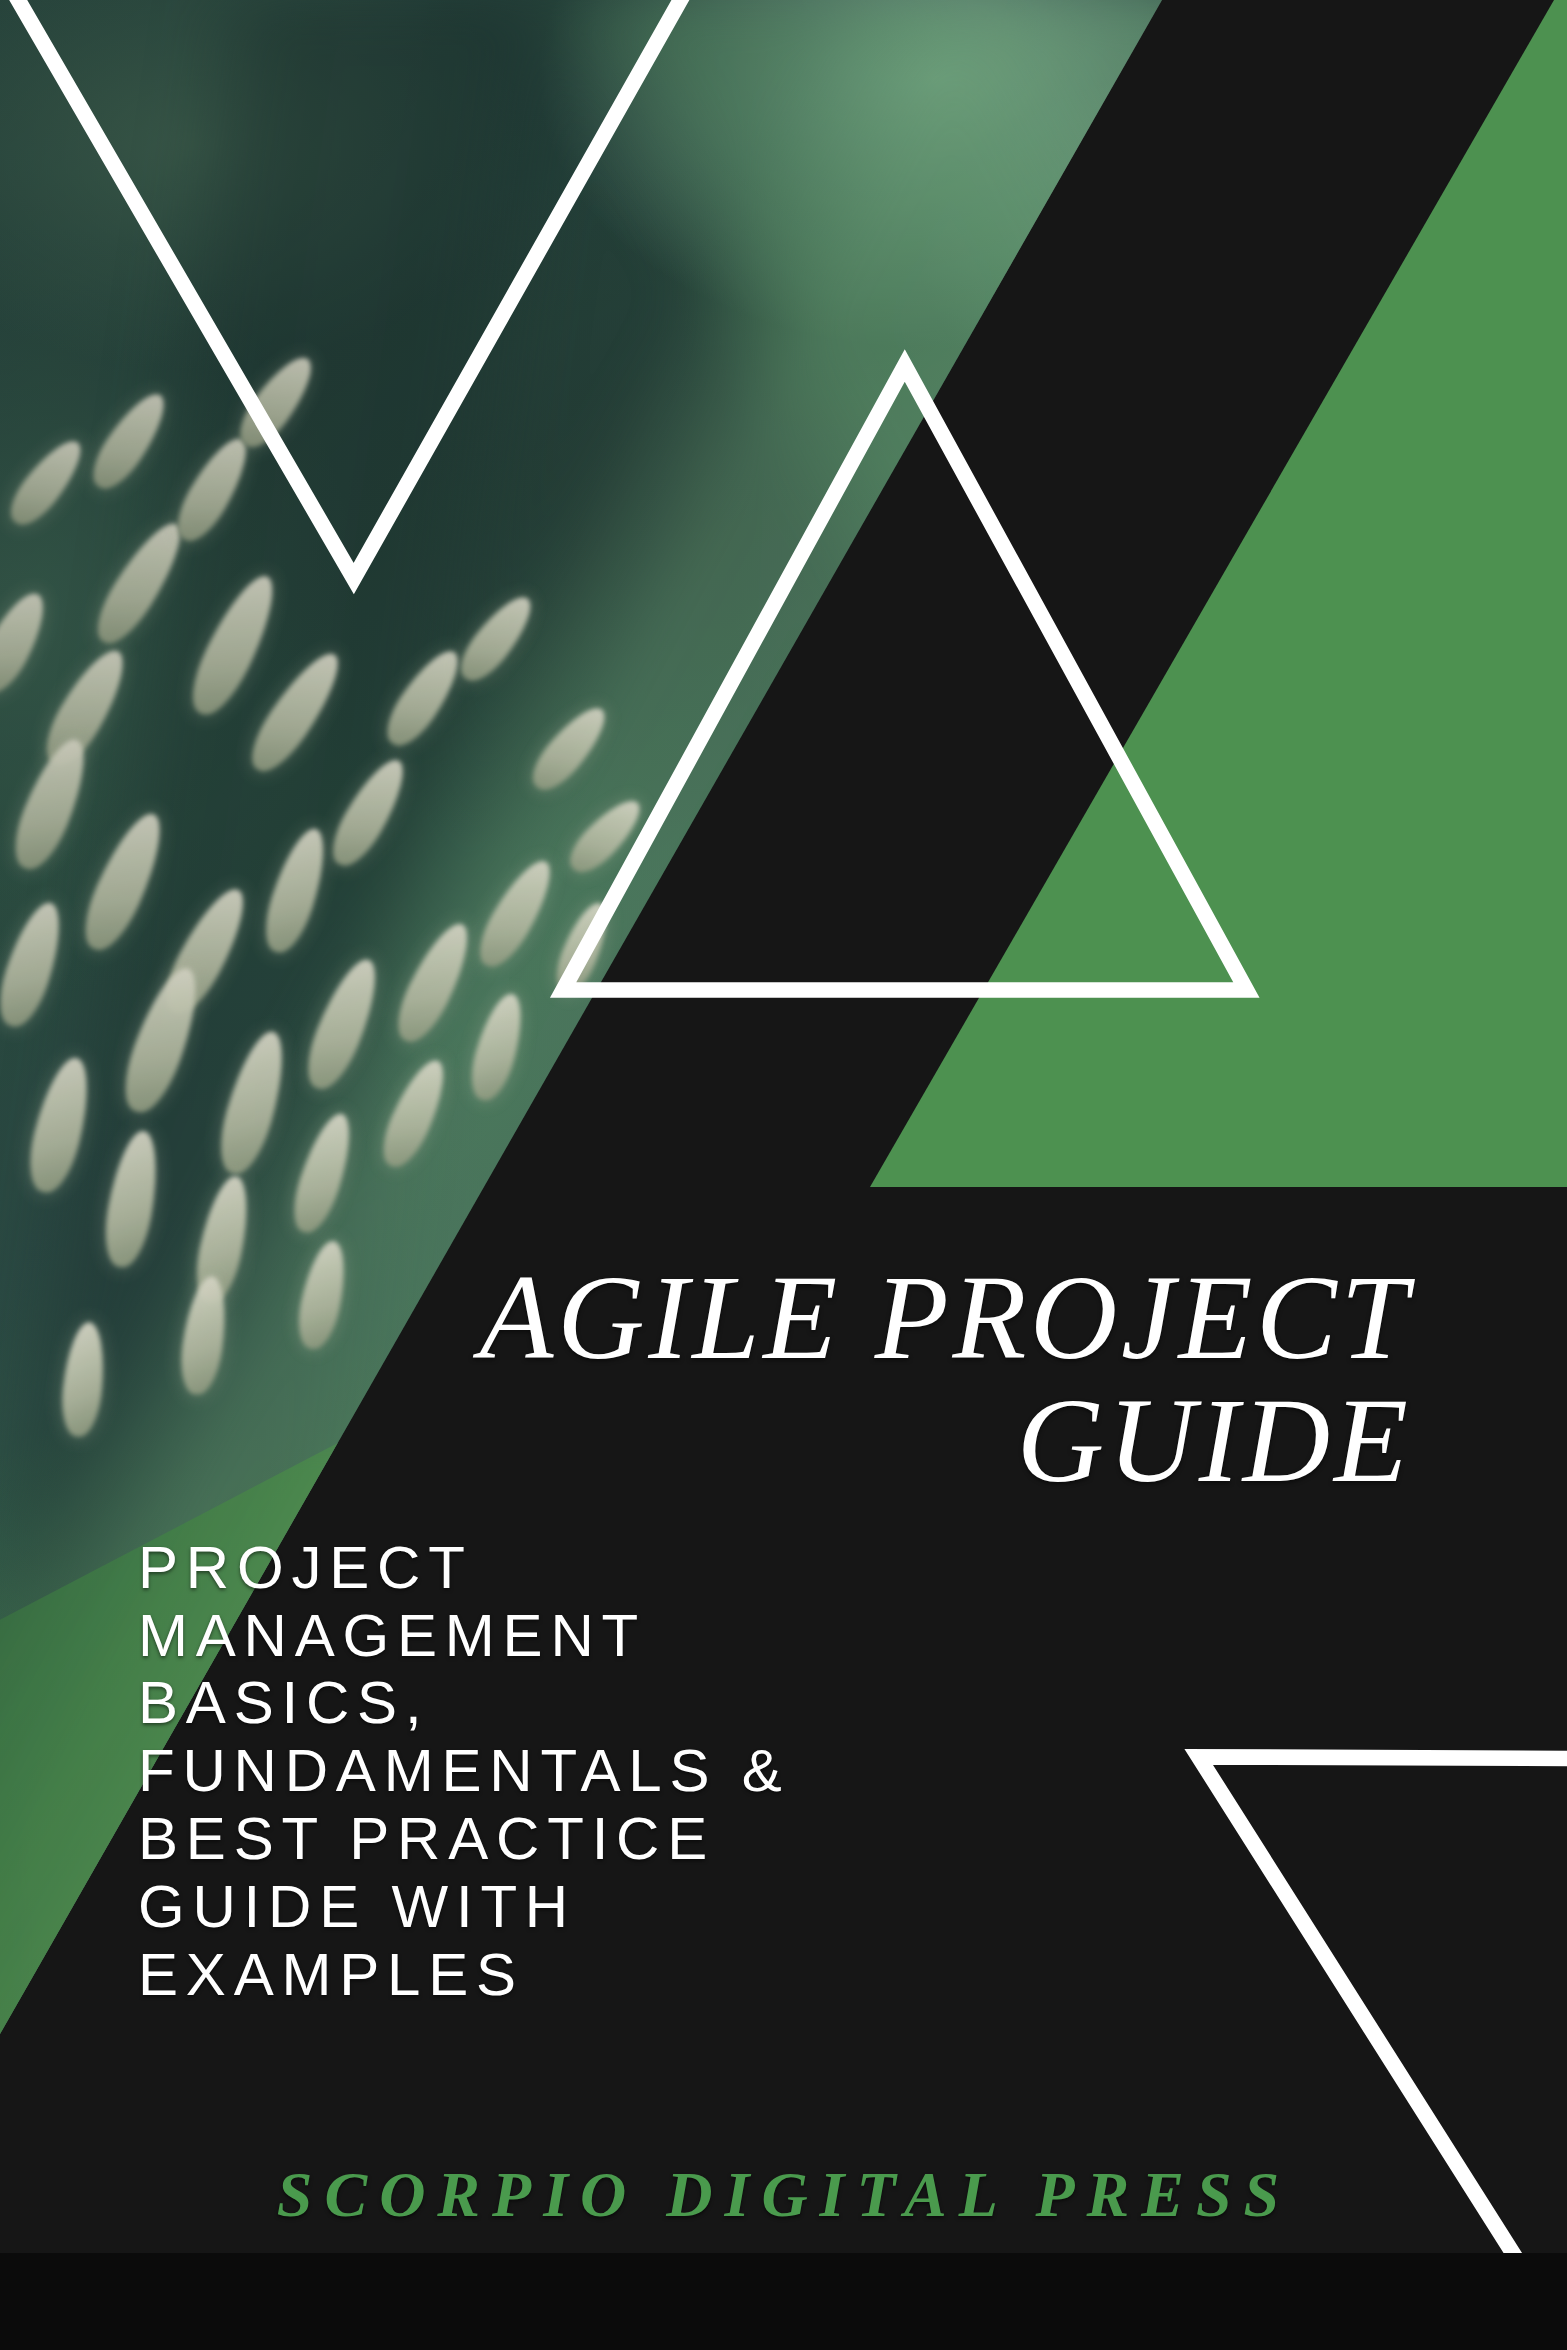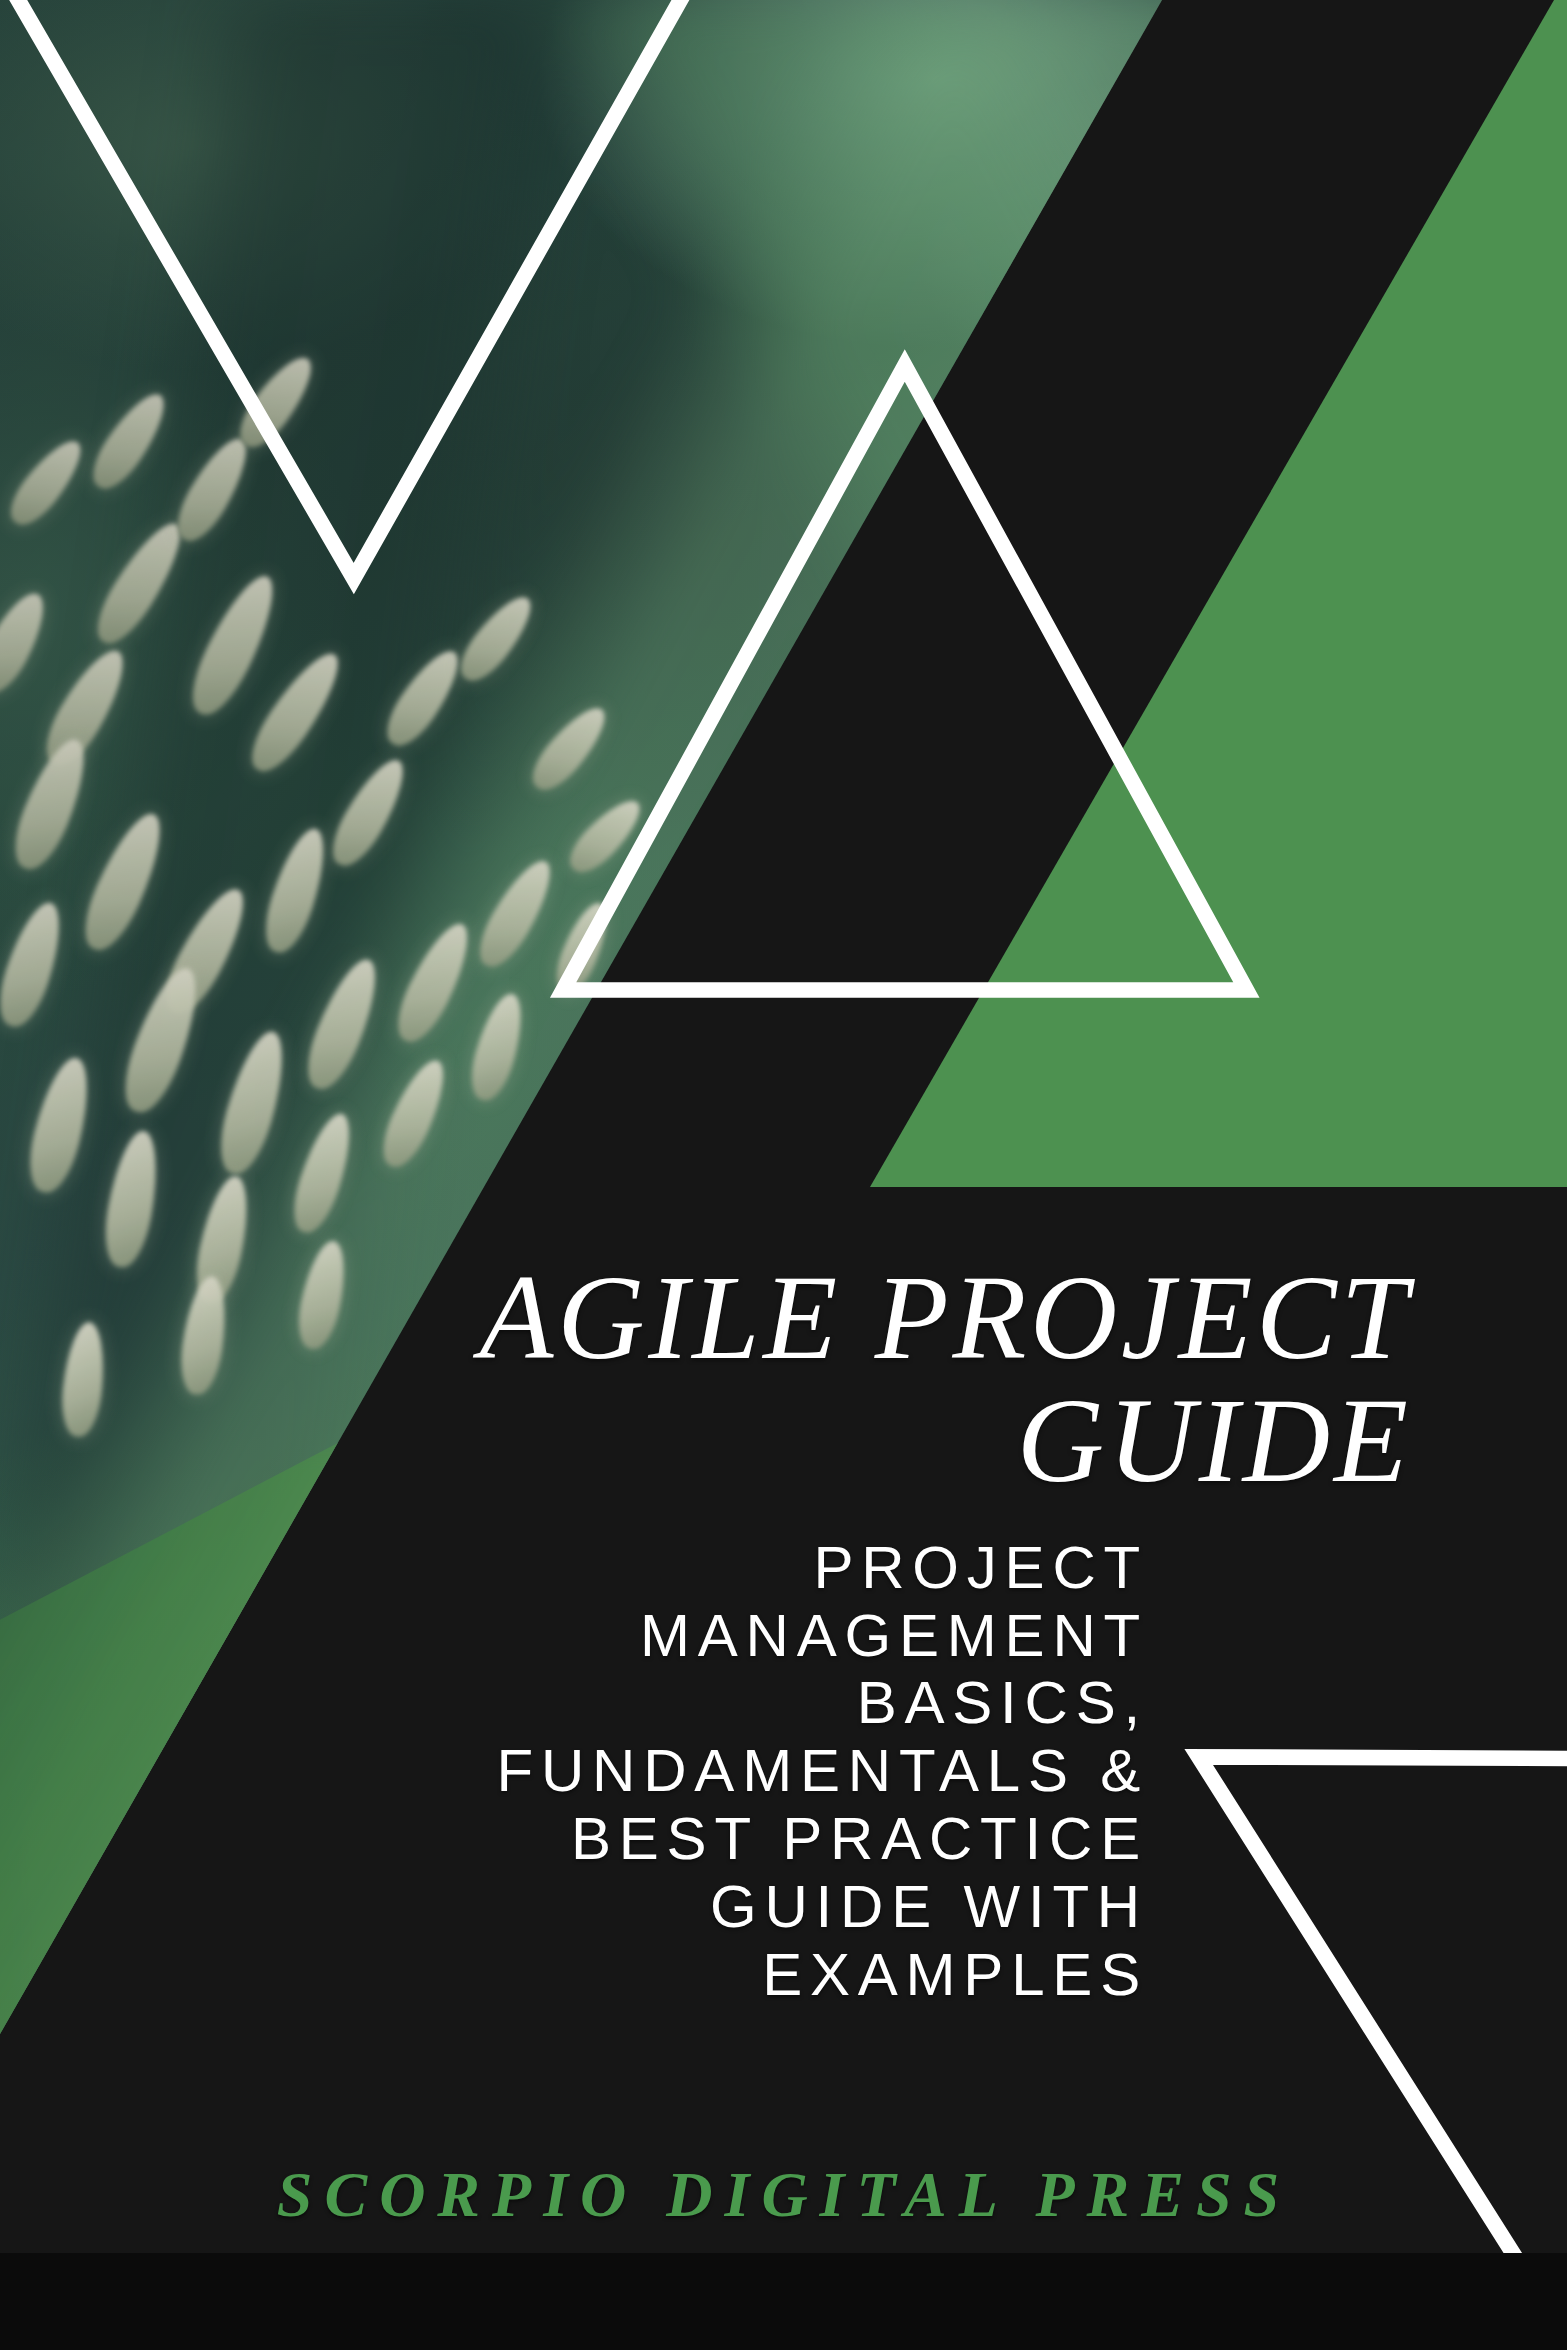--- a/index.html
+++ b/index.html
@@ -115,21 +115,21 @@
   }
   #book-subtitle{
     margin:31px 0 0 -248px;
     width:1010px;
     font-family:"Liberation Sans", sans-serif;
     font-weight:300;
     font-size:60px;
     line-height:1.13;
     letter-spacing:7.8px;
     color:#ffffff;
-    text-align:right;
+    text-align:left;
     text-shadow:0 1.8px 3.7px rgba(0,0,0,.5);
     white-space:pre-line;
   }
   #publisher{
     position:absolute;
     left:0; top:2158px; width:1568px;
     text-align:center;
     font-family:"Liberation Serif", serif;
     font-style:italic;
     font-weight:700;

